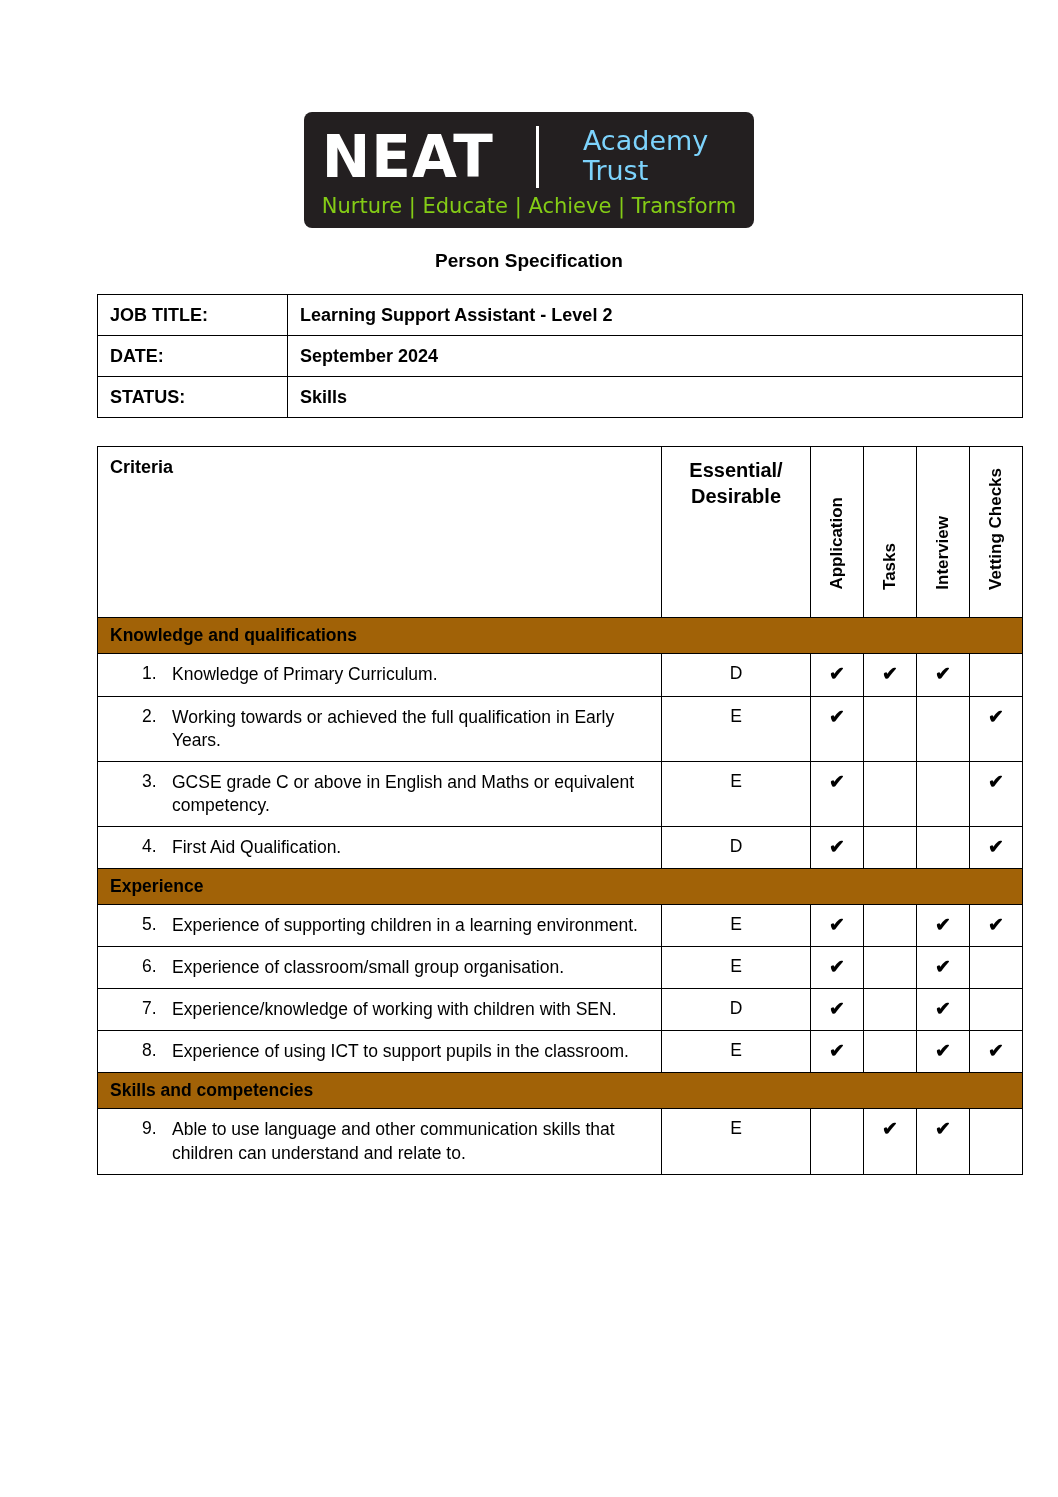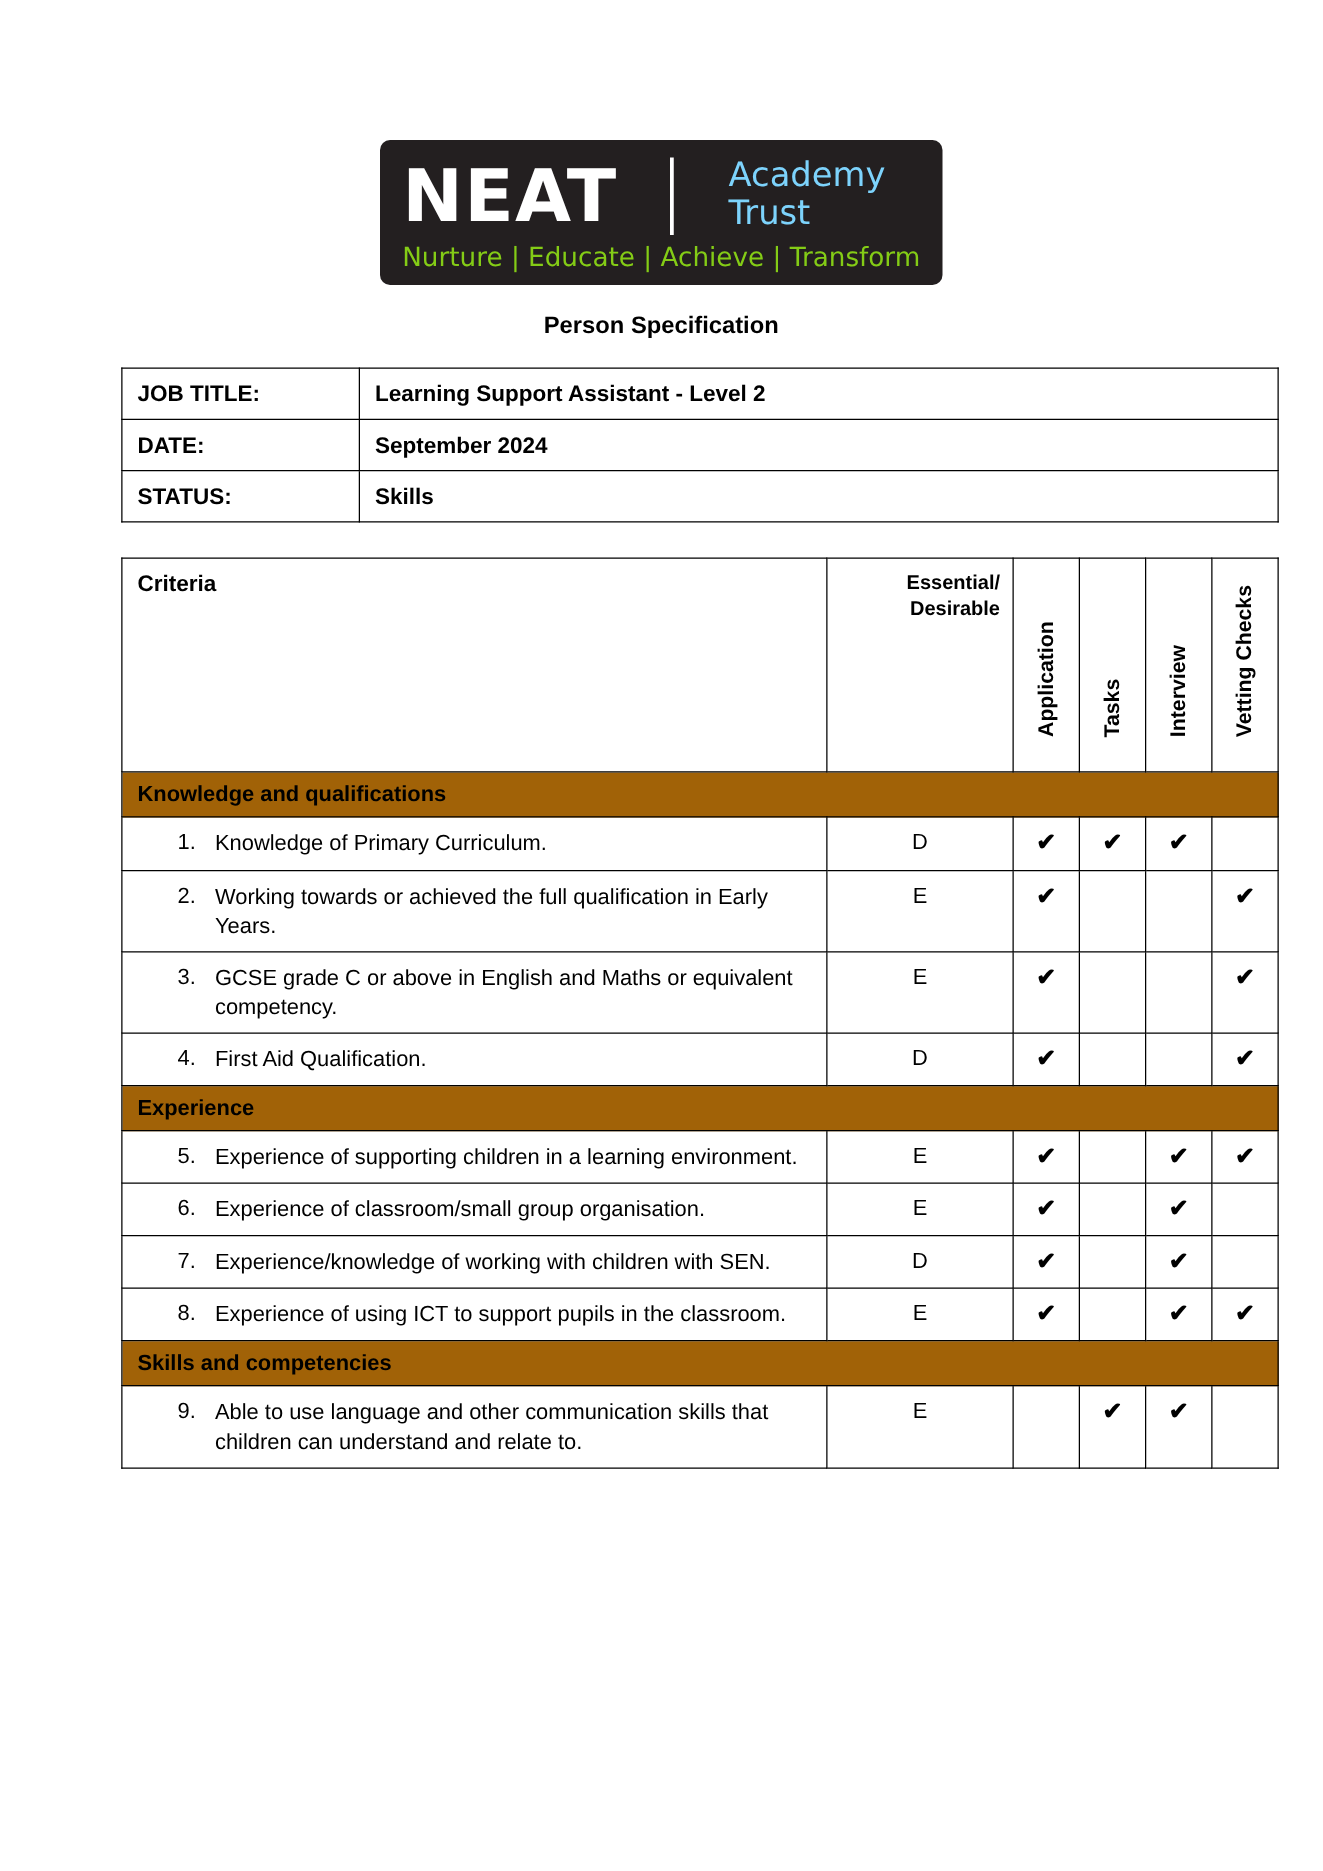--- a/index.html
+++ b/index.html
@@ -108,23 +108,23 @@
     font-weight: bold;
     padding: 10px 12px;
     font-size: 18px;
     height: 150px;
     vertical-align: top;
   }
   .head-ed {
     width: 128px;
     font-weight: bold;
     padding: 10px 10px;
-    text-align: right;
+    text-align: center;
     vertical-align: top;
-    font-size: 16px;
+    font-size: 20px;
     line-height: 1.3;
   }
   .head-rot {
     width: 52px;
     padding: 0;
     position: relative;
     vertical-align: bottom;
   }
   .rot-inner {
     writing-mode: vertical-rl;

